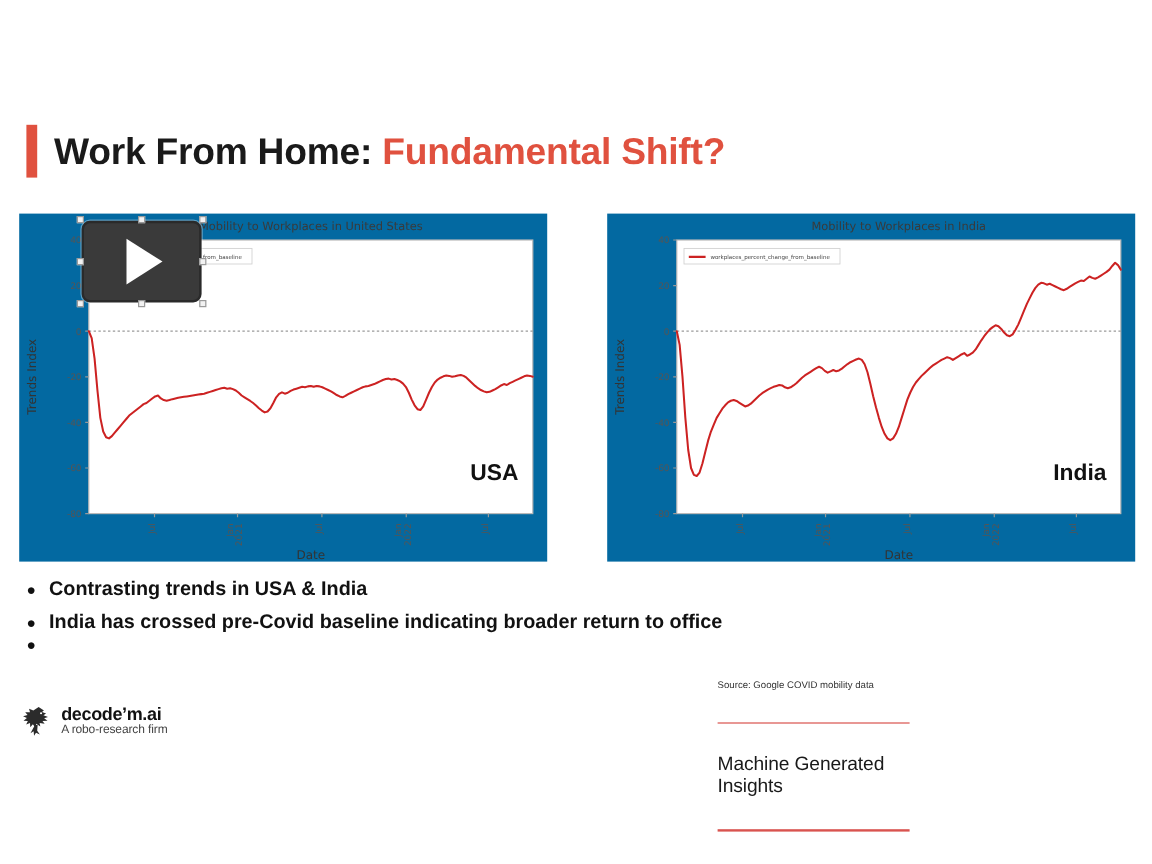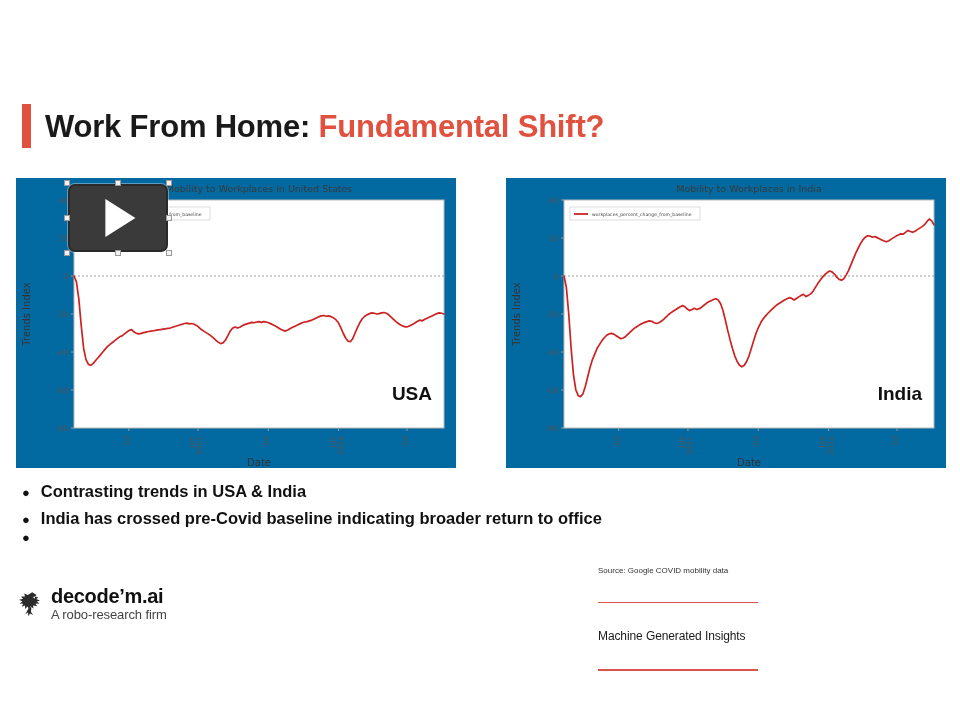--- a/index.html
+++ b/index.html
@@ -79,36 +79,36 @@
 
   
   .footer-left {
     position: absolute; left: 18px; top: 586px;
     display: flex; align-items: flex-start; gap: 16px;
   }
   .logo-wrap { display: flex; align-items: center; gap: 5px; }
   .logo-mark { width: 28px; height: 30px; flex: none; }
   .logo-txt { display: flex; flex-direction: column; }
   .logo-name {
-    font-size: 20px; font-weight: bold; color: #111; letter-spacing: -0.3px;
+    font-size: 15px; font-weight: bold; color: #111; letter-spacing: -0.3px;
     line-height: 1.05;
   }
-  .logo-tag { font-size: 13px; color: #444; letter-spacing: -0.1px; }
+  .logo-tag { font-size: 10px; color: #444; letter-spacing: -0.1px; }
   .note {
     font-size: 9.5px; color: #222; line-height: 1.45; max-width: 300px;
     padding-top: 3px;
   }
 
   .footer-right {
     position: absolute; right: 16px; top: 566px; width: 160px;
     display: flex; flex-direction: column; align-items: stretch; gap: 20px;
   }
   .source-txt { font-size: 8px; color: #333; line-height: 1.35; }
   .rule { height: 1.6px; background: #D9534F; margin: 5px 0; }
-  .mgi { font-size: 12px; color: #1a1a1a; letter-spacing: -0.1px; padding: 1px 0; }
+  .mgi { font-size: 16px; color: #1a1a1a; letter-spacing: -0.1px; padding: 1px 0; }
 </style>
 </head>
 <body>
 
 <div class="slide">
 
   <div class="title-row">
     <div class="title-bar"></div>
     <div class="title-text">
       <span class="title-dark">Work From Home:</span>

